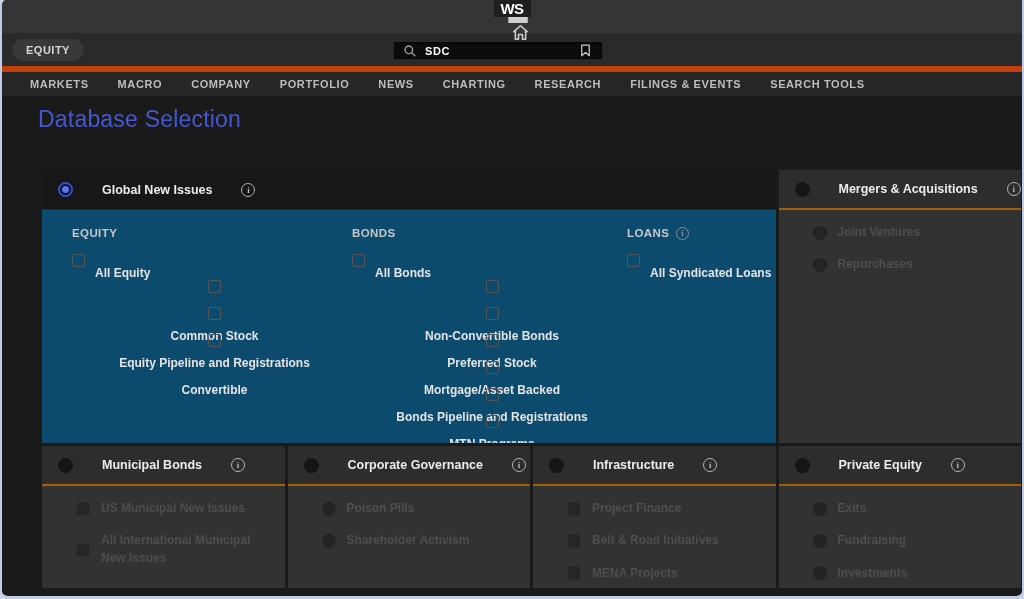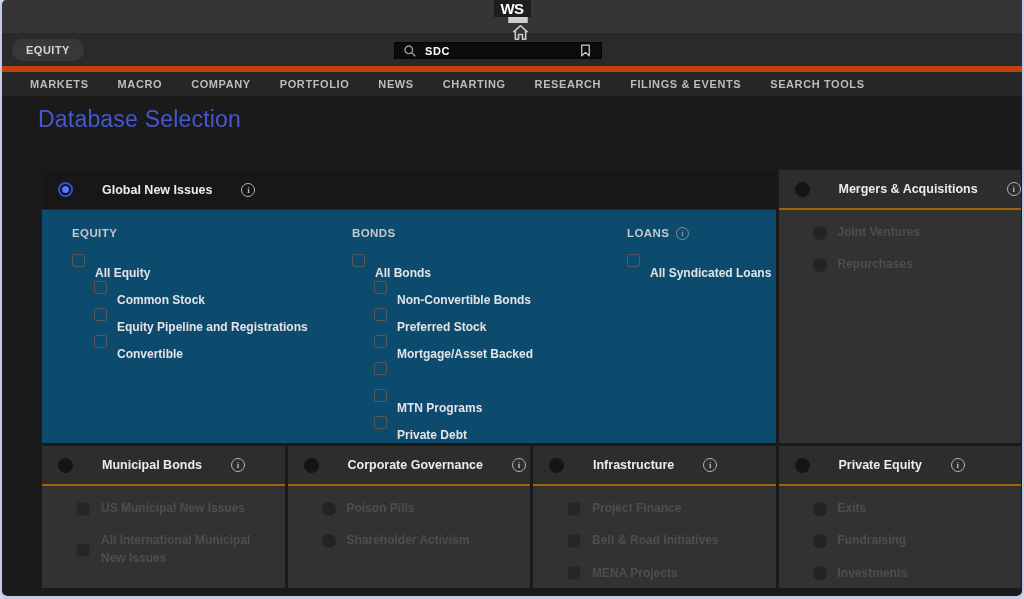--- a/index.html
+++ b/index.html
@@ -66,21 +66,21 @@
     font-family:"Liberation Serif", serif; cursor:pointer; flex:0 0 14px; }
   .info::after{ content:"i"; }
   .info.dim{ border-color:#8e8e8e; color:#8e8e8e; width:13px; height:13px; flex-basis:13px; }
 
   
   .gni-body{ display:flex; padding:16px 0 0 30px; }
   .col-equity{ width:263px; } .col-bonds{ width:258px; } .col-loans{ flex:1; }
   .col-head{ display:flex; align-items:center; gap:7px; font-size:11.5px; font-weight:bold;
     color:#c7c7c7; letter-spacing:0.4px; margin-bottom:13px; height:14px; }
   .cb-row{ display:flex; align-items:center; gap:10px; height:14px; margin-bottom:13px; cursor:pointer; }
-  .cb-row.ind{ margin-left:22px; }
+  .cb-row.ind{ margin-left:22px;flex-direction:column; }
   .checkbox{ width:13px; height:13px; border:1px solid #575757; border-radius:2px;
     background:transparent; flex:0 0 13px; cursor:pointer; }
   .cb-label{ font-size:12px; font-weight:bold; color:#e4e4e4; white-space:nowrap;margin-top:26px; }
 
   
   .dis-body{ padding:14px 0 0 34px; }
   .dis-row{ display:flex; align-items:center; gap:11px; margin-bottom:15px; cursor:default; }
   .dis-radio{ width:14px; height:14px; border-radius:50%; background:#232323; flex:0 0 14px; }
   .dis-check{ width:14px; height:14px; border-radius:2px; background:#262626;
     border:1px solid #2e2e2e; flex:0 0 14px; }
@@ -179,20 +179,21 @@
             <div class="cb-row ind">
               <span class="checkbox"></span>
               <span class="cb-label">Preferred Stock</span>
             </div>
             <div class="cb-row ind">
               <span class="checkbox"></span>
               <span class="cb-label">Mortgage/Asset Backed</span>
             </div>
             <div class="cb-row ind">
               <span class="checkbox"></span>
+              <span class="cb-label">Bonds Pipeline and Registrations</span>
             </div>
             <div class="cb-row ind">
               <span class="checkbox"></span>
               <span class="cb-label">MTN Programs</span>
             </div>
             <div class="cb-row ind">
               <span class="checkbox"></span>
               <span class="cb-label">Private Debt</span>
             </div>
           </div>

